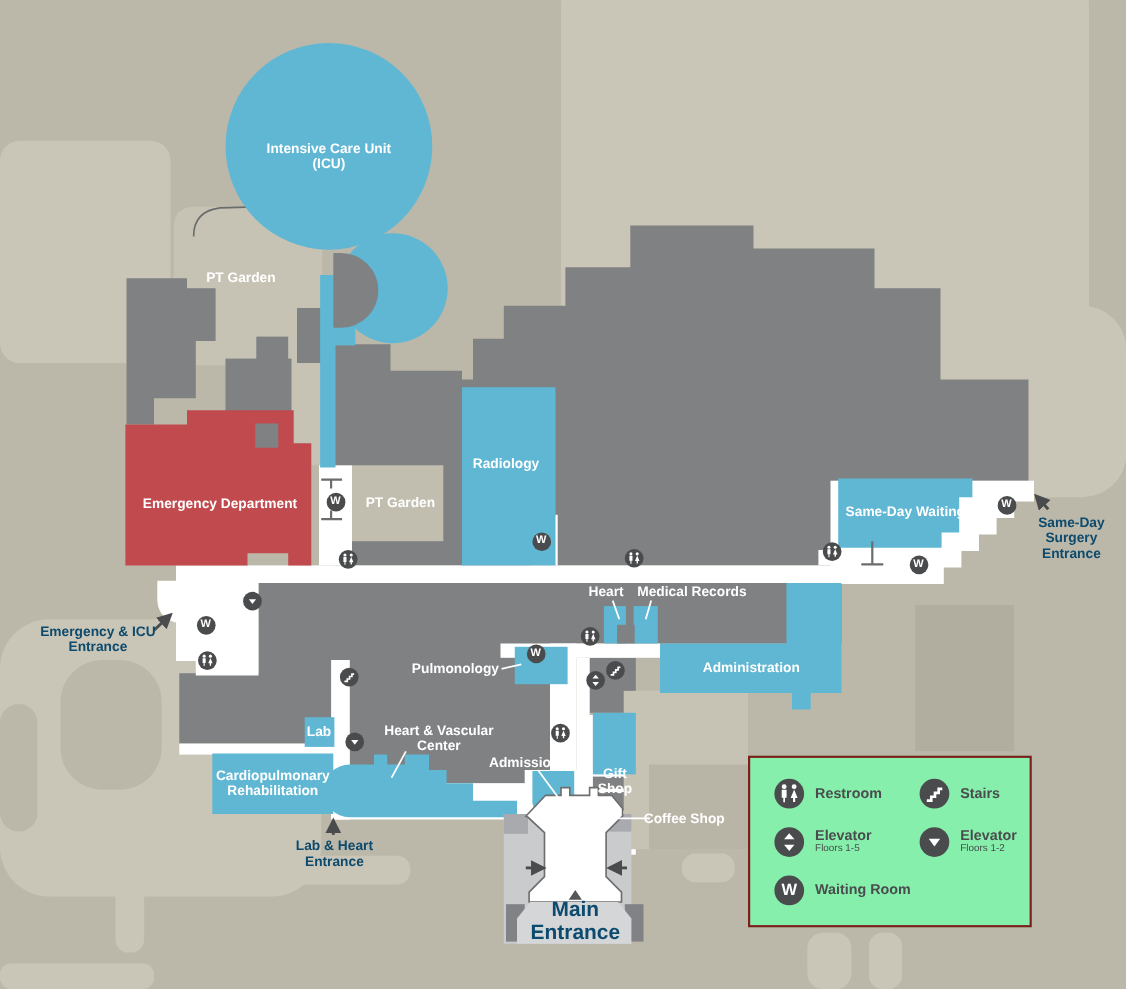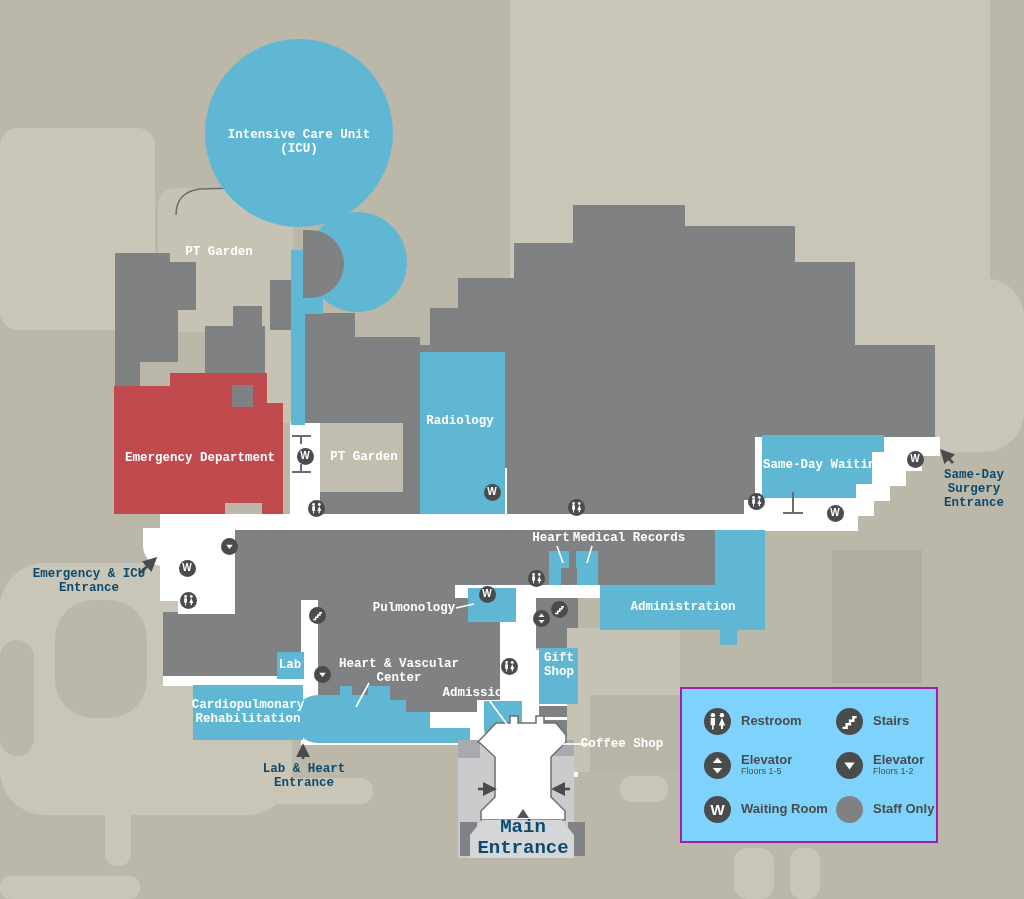--- a/index.html
+++ b/index.html
@@ -1,29 +1,29 @@
 <!DOCTYPE html>
 <html><head>
 <meta charset="utf-8">
 <style>
   html,body{margin:0;padding:0;background:#bcb8a9;}
   #stage{position:relative;width:1024px;height:899px;overflow:hidden;
          font-family:"Liberation Sans", sans-serif;background:#bcb8a9;}
   #stage svg.base{position:absolute;left:0;top:0;}
   .lbl{position:absolute;transform:translate(-50%,-50%);display:flex;flex-direction:column;
        align-items:center;text-align:center;font-weight:bold;font-size:12.5px;line-height:1.12;
-       color:#ffffff;white-space:nowrap;pointer-events:none;font-family:Liberation Mono, monospace;}
+       color:#ffffff;white-space:nowrap;pointer-events:none;}
   .lbl.dark{color:#0c4a6e;}
   .micon{position:absolute;width:17px;height:17px;margin-left:-8.5px;margin-top:-8.5px;
          border-radius:50%;background:#4a4b4d;display:flex;align-items:center;justify-content:center;}
   .micon b{color:#fff;font-size:10px;font-weight:bold;line-height:1;}
   .micon svg{display:block;}
   
-  .legend{position:absolute;left:680px;top:687px;width:258px;height:156px;background:#7dd3fc;
-          border:2px solid #a21caf;box-sizing:border-box;display:grid;
+  .legend{position:absolute;left:680px;top:687px;width:258px;height:156px;background:#86efac;
+          border:2px solid #7f1d1d;box-sizing:border-box;display:grid;
           grid-template-columns:132px 1fr;grid-auto-rows:40px;align-content:center;
           row-gap:4px;padding-left:22px;}
   .legend .item{display:flex;align-items:center;gap:10px;}
   .licon{width:27px;height:27px;border-radius:50%;background:#4a4b4d;flex:0 0 auto;
          display:flex;align-items:center;justify-content:center;}
   .licon.staff{background:#7f8183;}
   .licon b{color:#fff;font-size:15px;font-weight:bold;line-height:1;}
   .ltext{display:flex;flex-direction:column;line-height:1.05;}
   .ltext .t{font-size:13px;font-weight:bold;color:#4a4b4d;}
   .ltext .s{font-size:9px;color:#4a4b4d;}
@@ -225,21 +225,21 @@
     <span>Heart &amp; Vascular</span>
     <span>Center</span>
     </div>
   <div class="lbl" style="left:248px;top:712px">
     <span>Cardiopulmonary</span>
     <span>Rehabilitation</span>
     </div>
   <div class="lbl" style="left:480px;top:693px">
     <span>Admissions</span>
     </div>
-  <div class="lbl" style="left:559px;top:665px">
+  <div class="lbl" style="left:559px;top:710px">
     <span>Gift</span>
     <span>Shop</span>
     </div>
   <div class="lbl" style="left:622px;top:744px">
     <span>Coffee Shop</span>
     </div>
 
   <div class="lbl dark" style="left:89px;top:581px">
     <span>Emergency &amp; ICU</span>
     <span>Entrance</span>
@@ -378,21 +378,15 @@
       </span>
     </div>
     <div class="item">
       <span class="licon">
           <b>W</b>
         </span>
       <span class="ltext">
           <span class="t">Waiting Room</span>
         </span>
     </div>
-    <div class="item">
-      <span class="licon staff"></span>
-      <span class="ltext">
-          <span class="t">Staff Only</span>
-        </span>
-    </div>
   </div>
 
 </div>
 
 </body></html>

